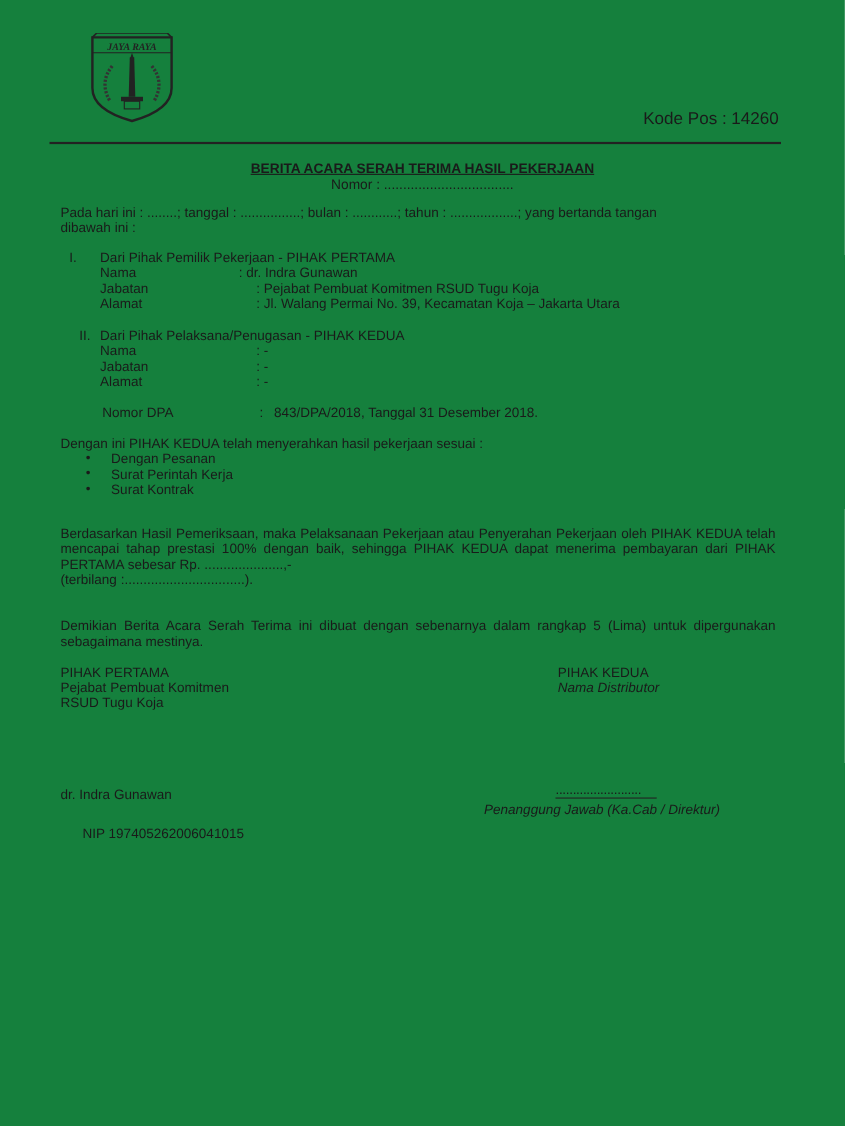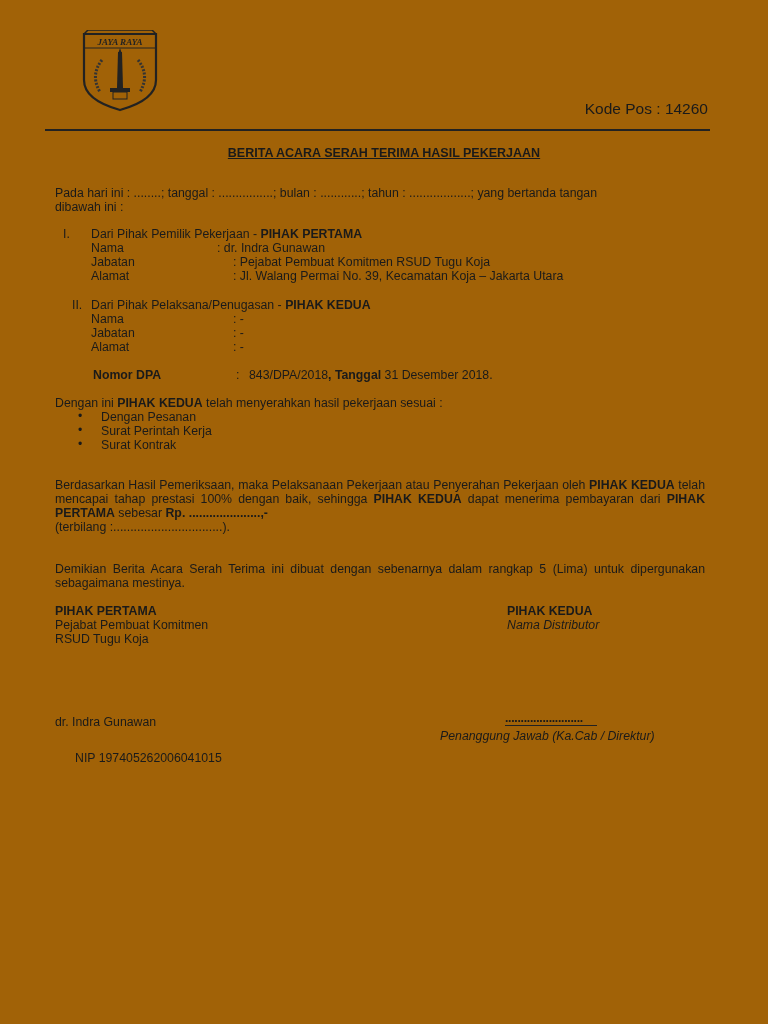--- a/index.html
+++ b/index.html
@@ -12,21 +12,21 @@
       height: 1024px;
       position: relative;
       overflow: hidden;
       font-family: "Liberation Sans", sans-serif;
       color: #1a1a1a;
     }
     .page {
       position: absolute;
       left: 0; top: 0;
       width: 768px; height: 1024px;
-      background: #a16207;
+      background: #15803d;
     }
     
     .logo {
       position: absolute;
       left: 80px; top: 30px;
       width: 80px; height: 82px;
     }
     .kop {
       position: absolute;
       left: 175px; top: 28px;
@@ -83,21 +83,21 @@
       white-space: nowrap;
     }
     .para {
       position: absolute;
       left: 55px;
       width: 650px;
       font-size: 12.3px;
       line-height: 14px;
       text-align: justify;
     }
-    .b { font-weight: bold; }
+    .b { font-weight: normal; }
     .i { font-style: italic; }
     .bullet {
       position: absolute;
       font-size: 12.3px;
     }
     .sig-underline {
       position: absolute;
       left: 505px; top: 725px;
       width: 92px;
       height: 1px;
@@ -119,20 +119,21 @@
     <rect x="30" y="58" width="20" height="4" fill="#222"></rect>
     <rect x="33" y="62" width="14" height="7" fill="none" stroke="#222" stroke-width="1"></rect>
     <path d="M22 30 Q10 45 20 62" fill="none" stroke="#333" stroke-width="3" stroke-dasharray="2 1.5"></path>
     <path d="M58 30 Q70 45 60 62" fill="none" stroke="#333" stroke-width="3" stroke-dasharray="2 1.5"></path>
   </svg>
 
   <div class="kode-pos">Kode Pos : 14260</div>
   <div class="divider"></div>
 
   <div class="title">BERITA ACARA SERAH TERIMA HASIL PEKERJAAN</div>
+  <div class="nomor-line">Nomor  : ..................................</div>
 
   <div class="txt" style="left:55px; top:186px;">Pada hari ini : ........; tanggal : ................; bulan : ............; tahun : ..................; yang bertanda tangan</div>
   <div class="txt" style="left:55px; top:200px;">dibawah ini :</div>
 
   <div class="txt" style="left:63px; top:227px;">I.</div>
   <div class="txt" style="left:91px; top:227px;"><span>Dari Pihak Pemilik Pekerjaan - </span><span class="b">PIHAK PERTAMA</span></div>
   <div class="txt" style="left:91px; top:241px;">Nama</div>
   <div class="txt" style="left:217px; top:241px;">:  dr. Indra Gunawan</div>
   <div class="txt" style="left:91px; top:255px;">Jabatan</div>
   <div class="txt" style="left:233px; top:255px;">:  Pejabat Pembuat Komitmen RSUD Tugu Koja</div>

